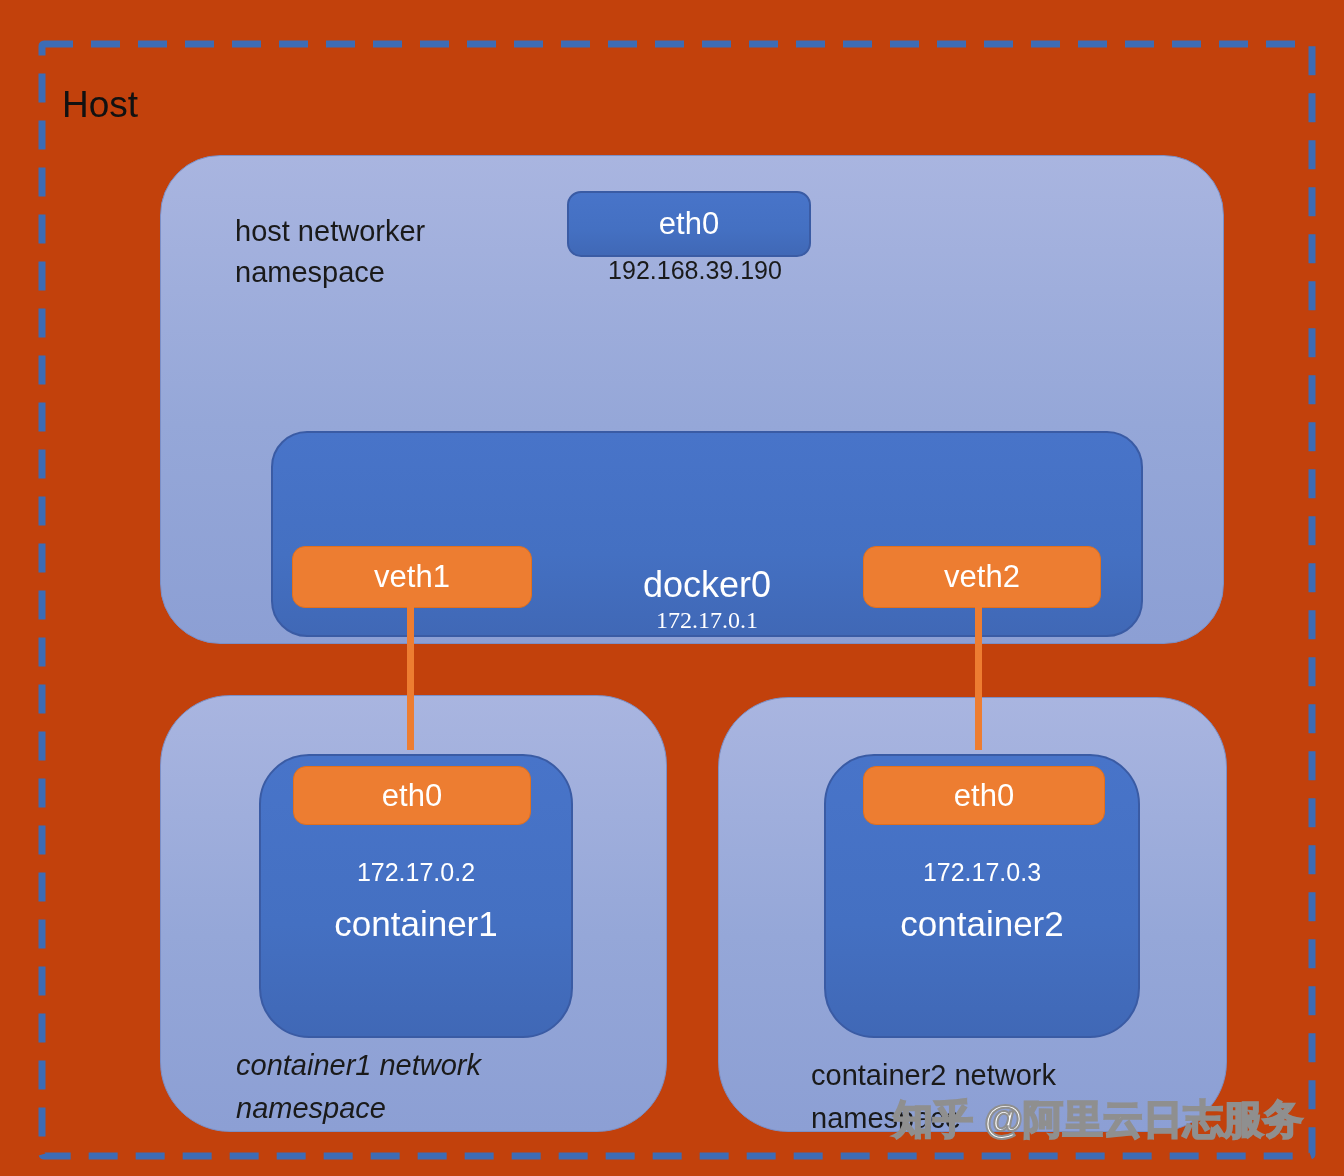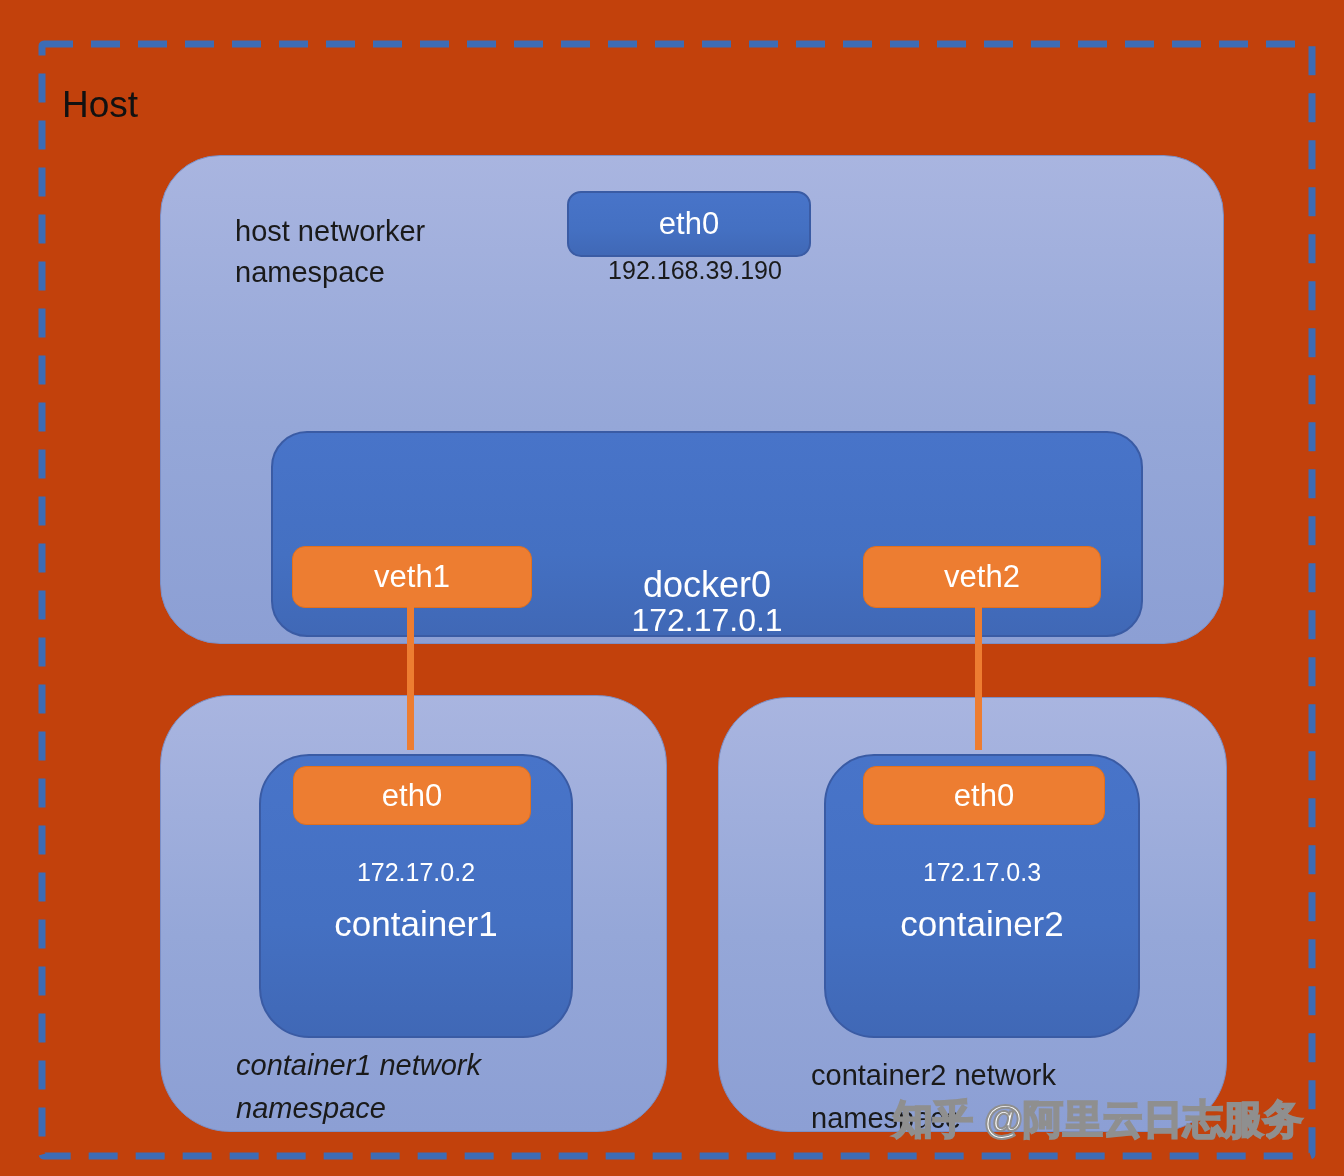--- a/index.html
+++ b/index.html
@@ -28,21 +28,21 @@
     background:linear-gradient(180deg,#4874c9 0%, #4470c2 60%, #4068b6 100%);
     border:2px solid #3a5ba4;
     color:#ffffff; display:flex; align-items:center; justify-content:center;margin-top:18px;
   }
   .eth0-top { left:406px; top:17px; width:240px; height:62px; border-radius:14px; font-size:31px; }
   .eth0-top-ip { left:414px; top:100px; width:240px; text-align:center; font-size:25px; color:#1a1a1a; }
 
   .docker0 { left:110px; top:257px; width:868px; height:202px; border-radius:36px;
              flex-direction:column;justify-content:flex-end; }
   .docker0-label { font-size:36px; line-height:40px; }
-  .docker0-ip { font-size:32px; line-height:30px; }
+  .docker0-ip { font-size:24px; line-height:30px;font-family:Liberation Serif, serif; }
 
   
   .if-box {
     background:#ed7d31; border:1px solid #e2701c; border-radius:13px;
     color:#ffffff; display:flex; align-items:center; justify-content:center; font-size:31px;
   }
   .veth1 { left:131px; top:390px; width:238px; height:60px; }
   .veth2 { left:702px; top:390px; width:236px; height:60px; }
 
   

